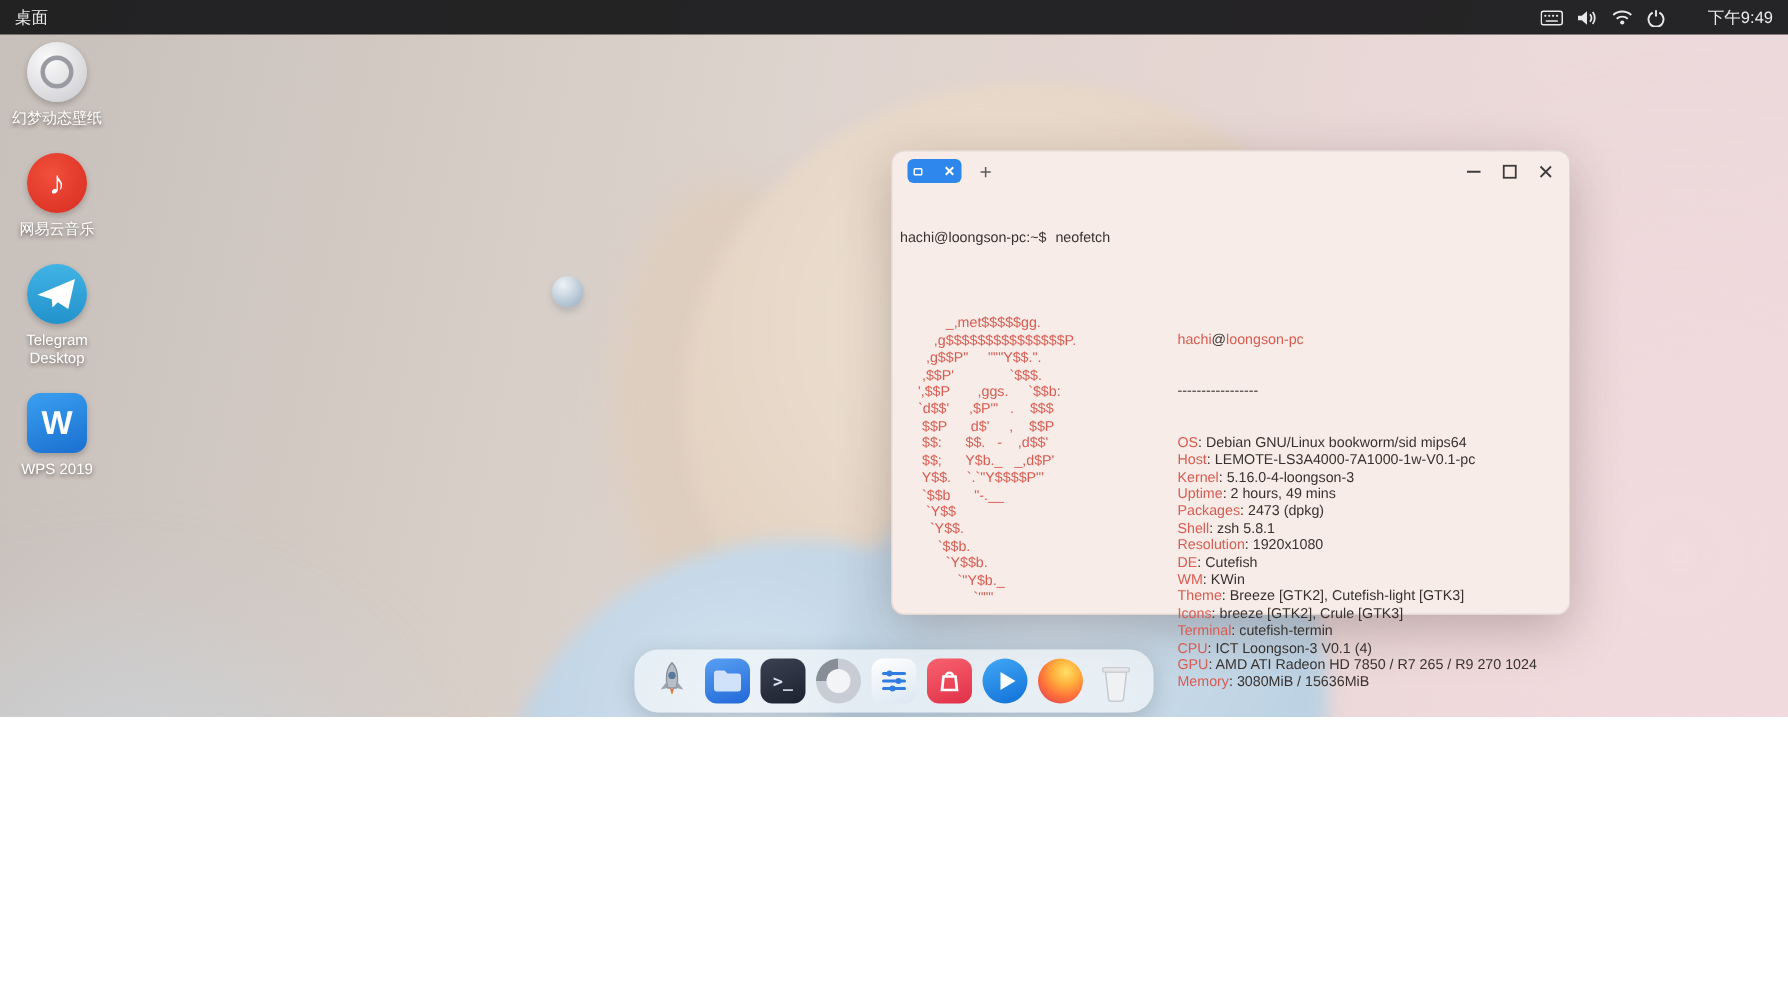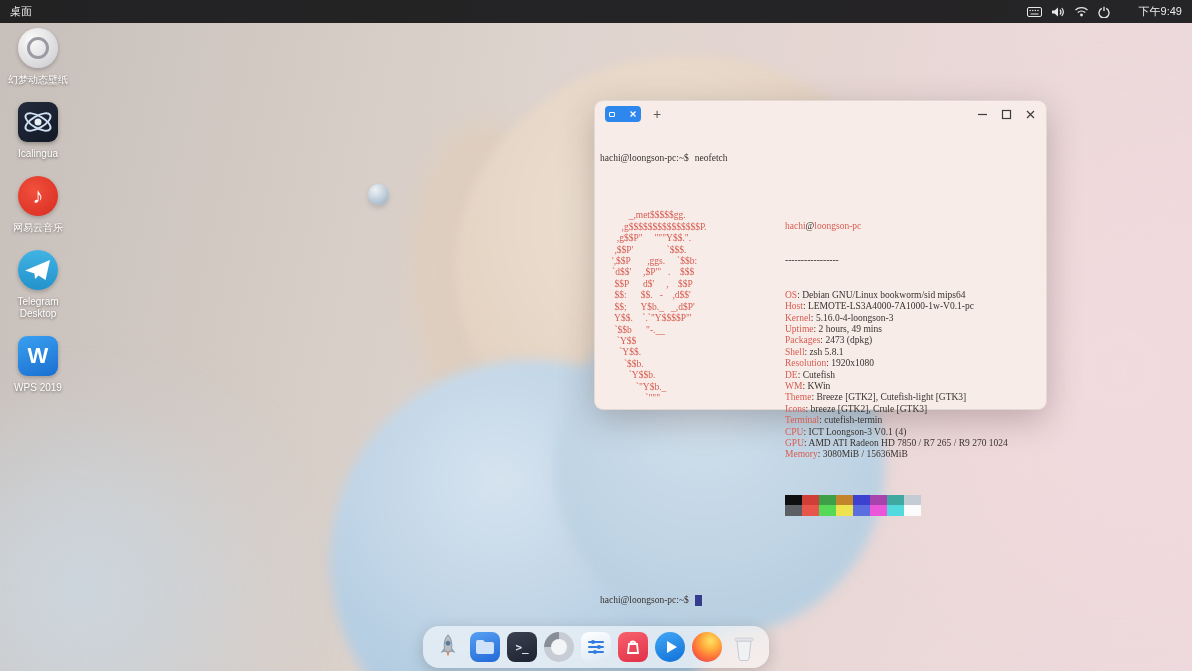--- a/index.html
+++ b/index.html
@@ -1,19 +1,19 @@
 <!DOCTYPE html>
 <html style="--terminal-bg: #f7ece7; --terminal-text: #38322e; --accent: #d85c52; --cursor: #343c8e; --tab-active: #2e87ec;"><head>
 <meta charset="utf-8">
 <style>
   * { margin:0; padding:0; box-sizing:border-box; }
   html,body { width:1192px; height:671px; overflow:hidden; font-family:"Liberation Sans", sans-serif; }
 
   #screen{
-    position:relative; width:1192px; height:671px; overflow:hidden;
+    position:relative; width:1192px; height:478px; overflow:hidden;
     background:linear-gradient(102deg,#c7bfba 0%,#d2c9c3 20%,#ddd3cd 40%,#e5d6d2 62%,#ecd9da 82%,#eedade 100%);
   }
   .wp{ position:absolute; border-radius:50%; }
   #wp-cream-big{ left:455px; top:55px; width:465px; height:430px;
     background:radial-gradient(circle at 45% 38%,#efe3d6 0%,#e6d6c6 50%,#d9c7b5 100%); filter:blur(5px); }
   #wp-cream-left{ left:408px; top:120px; width:150px; height:300px; background:#decebf; filter:blur(12px); }
   #wp-blue-big{ left:330px; top:360px; width:400px; height:400px;
     background:radial-gradient(circle at 42% 30%,#d6e3ef 0%,#b7cfe3 55%,#a0c0d8 100%); filter:blur(6px); }
   #wp-blue-mid{ left:555px; top:295px; width:330px; height:340px;
     background:radial-gradient(circle at 45% 35%,#d0dfeb 0%,#b0cade 100%); filter:blur(6px); }
@@ -78,21 +78,21 @@
   .tab{ width:36px; height:16px; background:var(--tab-active,#2e87ec); border-radius:4px;
     display:flex; align-items:center; justify-content:space-between; padding:0 4px; cursor:pointer; }
   .tab-glyph{ width:6px; height:5px; border:1px solid #fff; border-radius:1px; }
   .tab-close{ display:flex; cursor:pointer; }
   .new-tab{ margin-left:12px; font-size:14px; color:#5c5c5c; line-height:1; cursor:pointer; }
   .win-controls{ margin-left:auto; display:flex; align-items:center; gap:13px; }
   .win-controls span{ display:flex; cursor:pointer; }
 
   .term-body{
     padding:3px 5px 0 5px; color:var(--terminal-text,#38322e);
-    font-family:Liberation Serif, serif; font-size:9.5px; line-height:11.4px;
+    font-family:Liberation Sans, sans-serif; font-size:9.5px; line-height:11.4px;
     white-space:pre; cursor:text;
   }
   .accent{ color:var(--accent,#d85c52); }
   .t-cmd{ padding-left:6px; }
   .neofetch-row{ display:flex; }
   .ascii{ width:161px; margin:12px; font:inherit; color:var(--accent,#d85c52); }
   .info{ flex:1; min-width:0; }
   .info-label{ color:var(--accent,#d85c52); }
   .info-value::before{ content:": "; }
   .info-sep{ letter-spacing:0; }
@@ -177,32 +177,20 @@
   </div>
 
   <div id="desktop-icons">
       <div class="d-icon">
         <div class="d-art">
           <div class="ic-dream">
             <div class="ic-dream-inner"></div>
           </div>
         </div>
         <div class="d-label">幻梦动态壁纸</div>
-      </div>
-      <div class="d-icon">
-        <div class="d-art">
-          <div class="ic-icalingua">
-            <svg viewBox="0 0 40 40" width="40" height="40">
-              <ellipse cx="20" cy="20" rx="14" ry="6" fill="none" stroke="#cfe0f2" stroke-width="2" transform="rotate(-30 20 20)"></ellipse>
-              <ellipse cx="20" cy="20" rx="14" ry="6" fill="none" stroke="#cfe0f2" stroke-width="2" transform="rotate(30 20 20)"></ellipse>
-              <circle cx="20" cy="20" r="3.5" fill="#e8f0fa"></circle>
-            </svg>
-          </div>
-        </div>
-        <div class="d-label">Icalingua</div>
       </div>
       <div class="d-icon">
         <div class="d-art">
           <div class="ic-netease">
             <span class="note">♪</span>
           </div>
         </div>
         <div class="d-label">网易云音乐</div>
       </div>
       <div class="d-icon">

